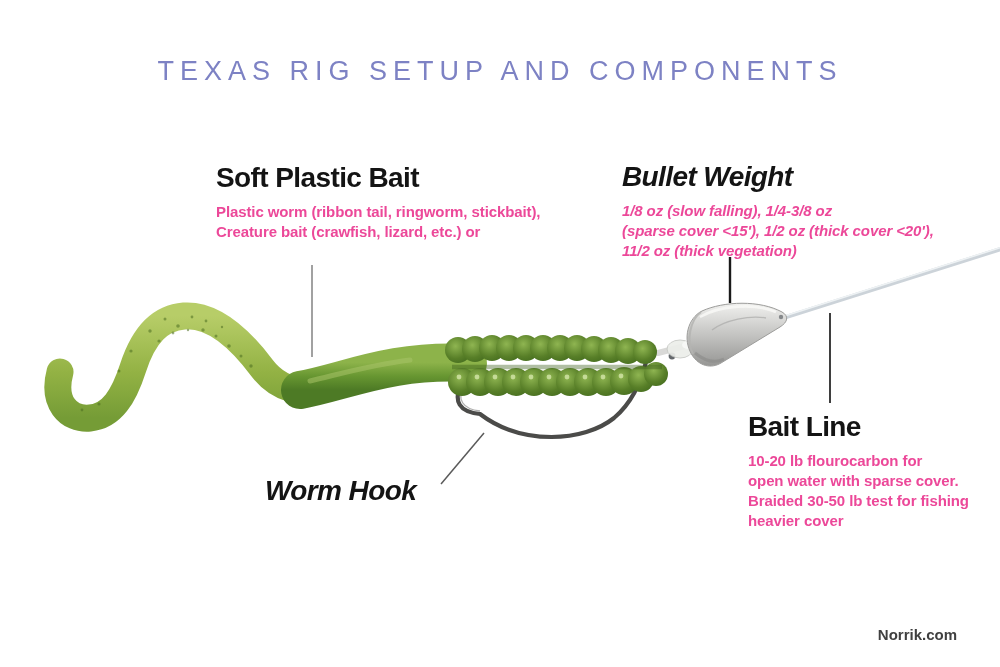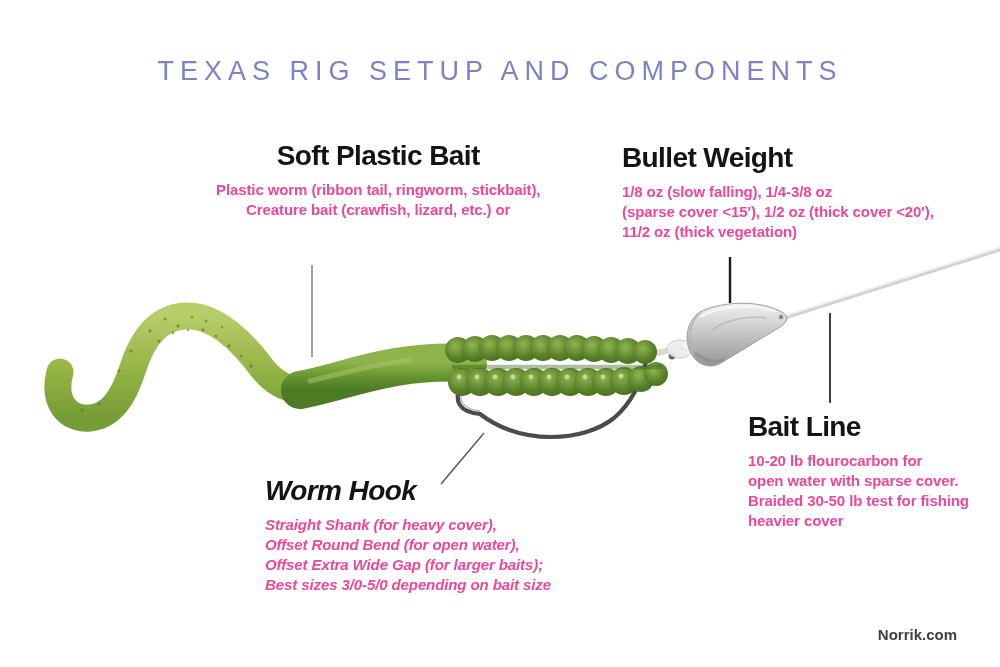--- a/index.html
+++ b/index.html
@@ -32,22 +32,22 @@
   }
   .label .desc{margin-top:9px;}
   .label .ln{
     font-size:15px;
     line-height:20px;
     font-weight:600;
     letter-spacing:-0.1px;
     color:#ec4899;
     white-space:nowrap;
   }
-  .label-soft{left:216px;top:141px;text-align:center;}
-  .label-bullet{left:622px;top:143px;}
+  .label-soft{left:216px;top:163px;}
+  .label-bullet{left:622px;top:162px;font-style:italic;}
   .label-hook{left:265px;top:476px;font-style:italic;}
   .label-mainline{left:748px;top:412px;}
   .brand{
     position:absolute;
     top:626px;right:43px;
     font-size:15px;
     font-weight:700;
     color:#404040;
   }
 </style>
@@ -200,26 +200,20 @@
     <h2>Bullet Weight</h2>
     <div class="desc">
       <div class="ln">1/8 oz (slow falling), 1/4-3/8 oz</div>
       <div class="ln">(sparse cover &lt;15'), 1/2 oz (thick cover &lt;20'),</div>
       <div class="ln">11/2 oz (thick vegetation)</div>
     </div>
   </div>
 
   <div class="label label-hook">
     <h2>Worm Hook</h2>
-    <div class="desc">
-      <div class="ln">Straight Shank (for heavy cover),</div>
-      <div class="ln">Offset Round Bend (for open water),</div>
-      <div class="ln">Offset Extra Wide Gap (for larger baits);</div>
-      <div class="ln">Best sizes 3/0-5/0 depending on bait size</div>
-    </div>
   </div>
 
   <div class="label label-mainline">
     <h2>Bait Line</h2>
     <div class="desc">
       <div class="ln">10-20 lb flourocarbon for</div>
       <div class="ln">open water with sparse cover.</div>
       <div class="ln">Braided 30-50 lb test for fishing</div>
       <div class="ln">heavier cover</div>
     </div>

